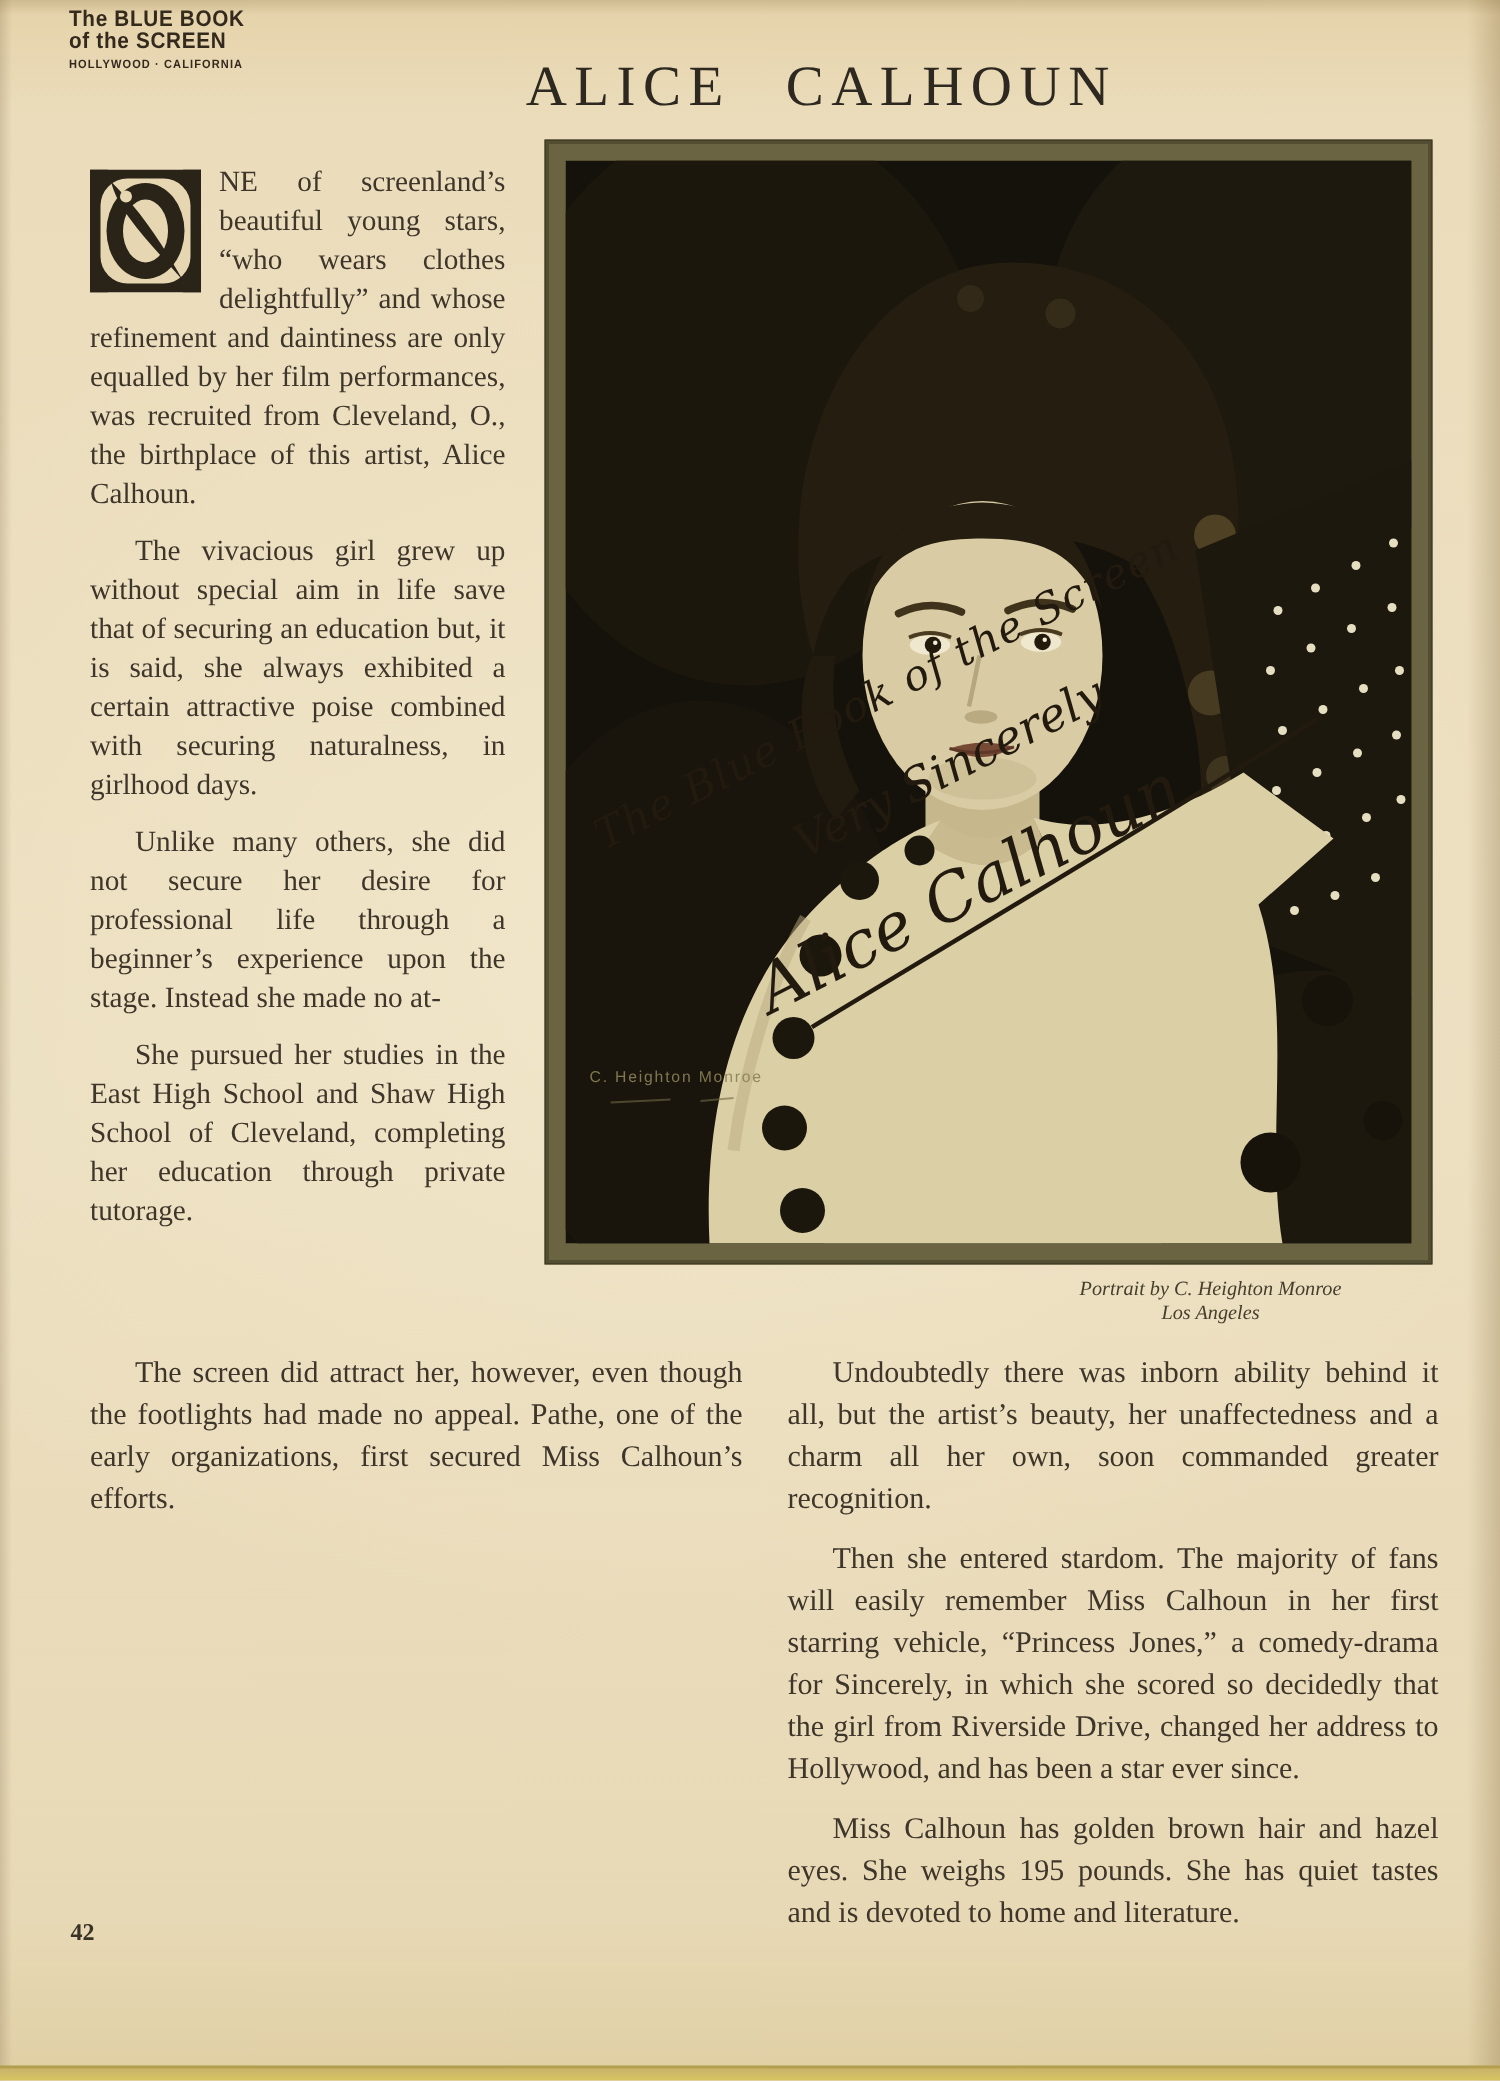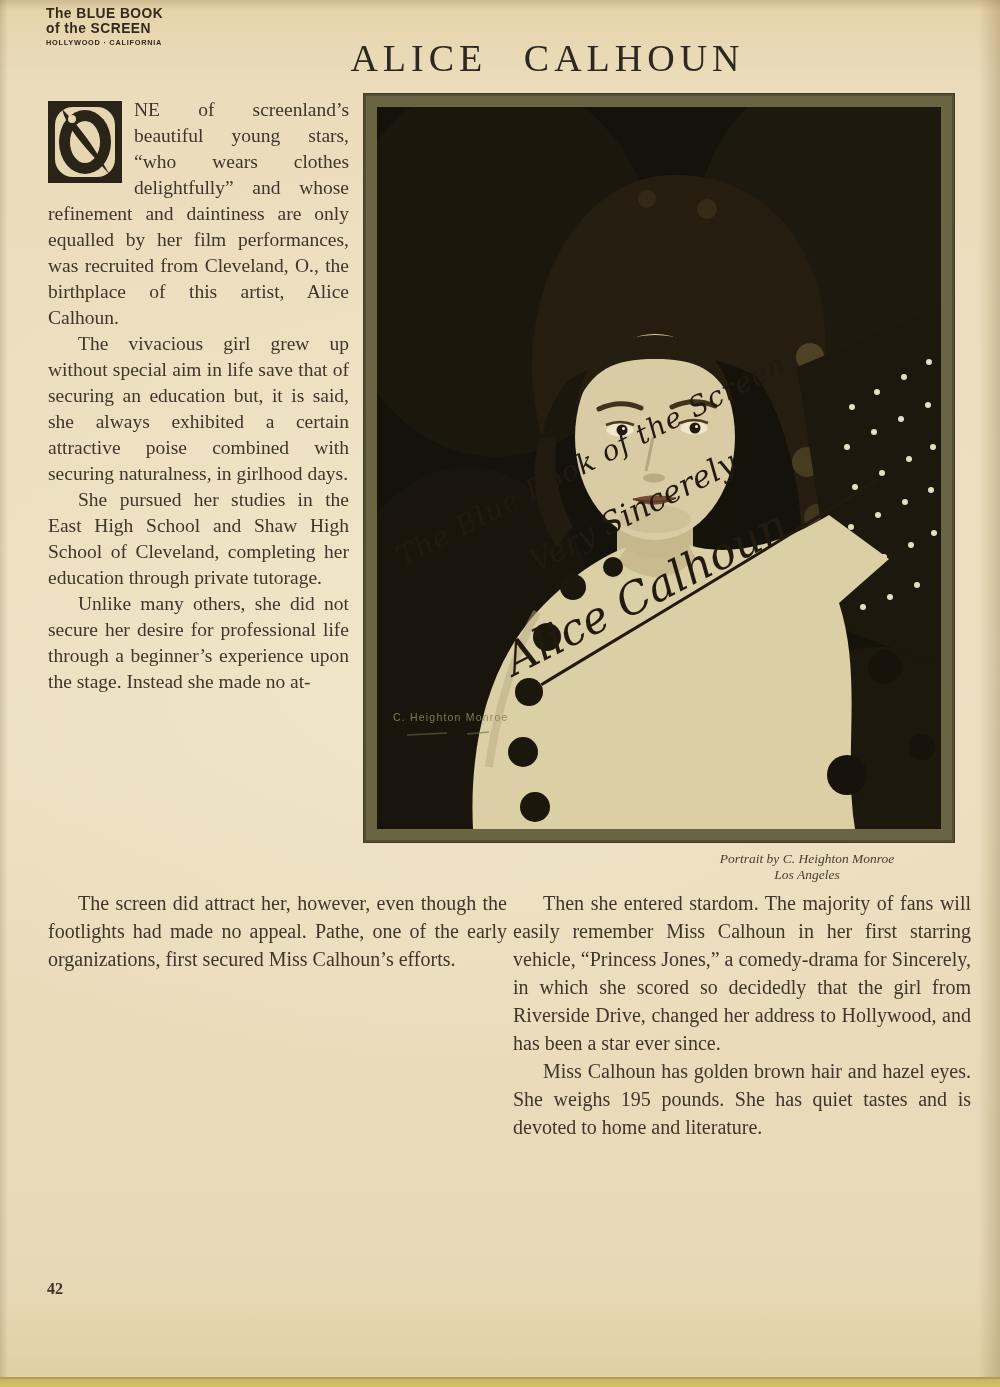--- a/index.html
+++ b/index.html
@@ -39,21 +39,21 @@
   .photo-frame{position:absolute;left:363px;top:93px;width:592px;height:750px;
     background:#6b6443;border:1px solid #433d27;box-sizing:border-box;padding:13px;
     box-shadow:inset 0 0 0 2px rgba(40,35,18,0.35);}
   .photo-frame svg{display:block;}
 
   .caption{position:absolute;left:672px;top:851px;width:270px;text-align:center;
     font-style:italic;font-size:13.5px;line-height:15.5px;color:#463e2d;}
 
   
   .col{position:absolute;text-align:justify;color:#3e362a;}
-  .col p{margin:0;text-indent:30px;}
+  .col p{margin:12px;text-indent:30px;}
   .col p.p-first{text-indent:0;}
   .col-narrow{left:48px;top:97px;width:301px;font-size:19.5px;line-height:26px;}
   .col-left-wide{left:48px;top:889px;width:459px;font-size:20px;line-height:28px;}
   .col-right{left:513px;top:889px;width:458px;font-size:20px;line-height:28px;}
 
   .dropcap{float:left;width:74px;height:82px;margin:4px 12px 2px 0;position:relative;}
   .vh{position:absolute;width:1px;height:1px;overflow:hidden;clip-path:inset(50%);}
 
   .page-number{position:absolute;left:47px;top:1280px;font-size:16px;font-weight:bold;
     font-family:Liberation Serif, serif;color:#3a3226;}
@@ -198,29 +198,30 @@
           <rect x="62" y="72" width="12" height="10" fill="#2a2318"></rect>
           <ellipse cx="37" cy="41" rx="26" ry="32" fill="#2a2318"></ellipse>
           <ellipse cx="37" cy="41" rx="15" ry="21" fill="#e6d7b2"></ellipse>
           <path d="M14 8 C 30 24, 44 42, 62 74 C 48 58, 36 46, 26 32 C 20 24, 16 16, 14 8 Z" fill="#2a2318"></path>
           <circle cx="24" cy="18" r="4" fill="#e6d7b2"></circle>
         </svg>
       </span>
       <span>NE of screenland’s beautiful young stars, “who wears clothes delightfully” and whose refinement and daintiness are only equalled by her film performances, was recruited from Cleveland, O., the birthplace of this artist, Alice Calhoun.</span>
     </p>
     <p>The vivacious girl grew up without special aim in life save that of securing an education but, it is said, she always exhibited a certain attractive poise combined with securing naturalness, in girlhood days.</p>
+    <p>Unlike many others, she did not secure her desire for professional life through a beginner’s experience upon the stage. Instead she made no at-</p>
     <p>She pursued her studies in the East High School and Shaw High School of Cleveland, completing her education through private tutorage.</p>
-    <p>Unlike many others, she did not secure her desire for professional life through a beginner’s experience upon the stage. Instead she made no at-</p>
   </div>
 
   <div class="col col-left-wide">
     <p>The screen did attract her, however, even though the footlights had made no appeal. Pathe, one of the early organizations, first secured Miss Calhoun’s efforts.</p>
   </div>
 
   <div class="col col-right">
+    <p>Undoubtedly there was inborn ability behind it all, but the artist’s beauty, her unaffectedness and a charm all her own, soon commanded greater recognition.</p>
     <p>Then she entered stardom. The majority of fans will easily remember Miss Calhoun in her first starring vehicle, “Princess Jones,” a comedy-drama for Sincerely, in which she scored so decidedly that the girl from Riverside Drive, changed her address to Hollywood, and has been a star ever since.</p>
     <p>Miss Calhoun has golden brown hair and hazel eyes. She weighs 195 pounds. She has quiet tastes and is devoted to home and literature.</p>
   </div>
 
   <div class="page-number">42</div>
 
   <div class="edge-left"></div>
   <div class="edge-right"></div>
   <div class="edge-top"></div>
   <div class="edge-bottom-strip"></div>

